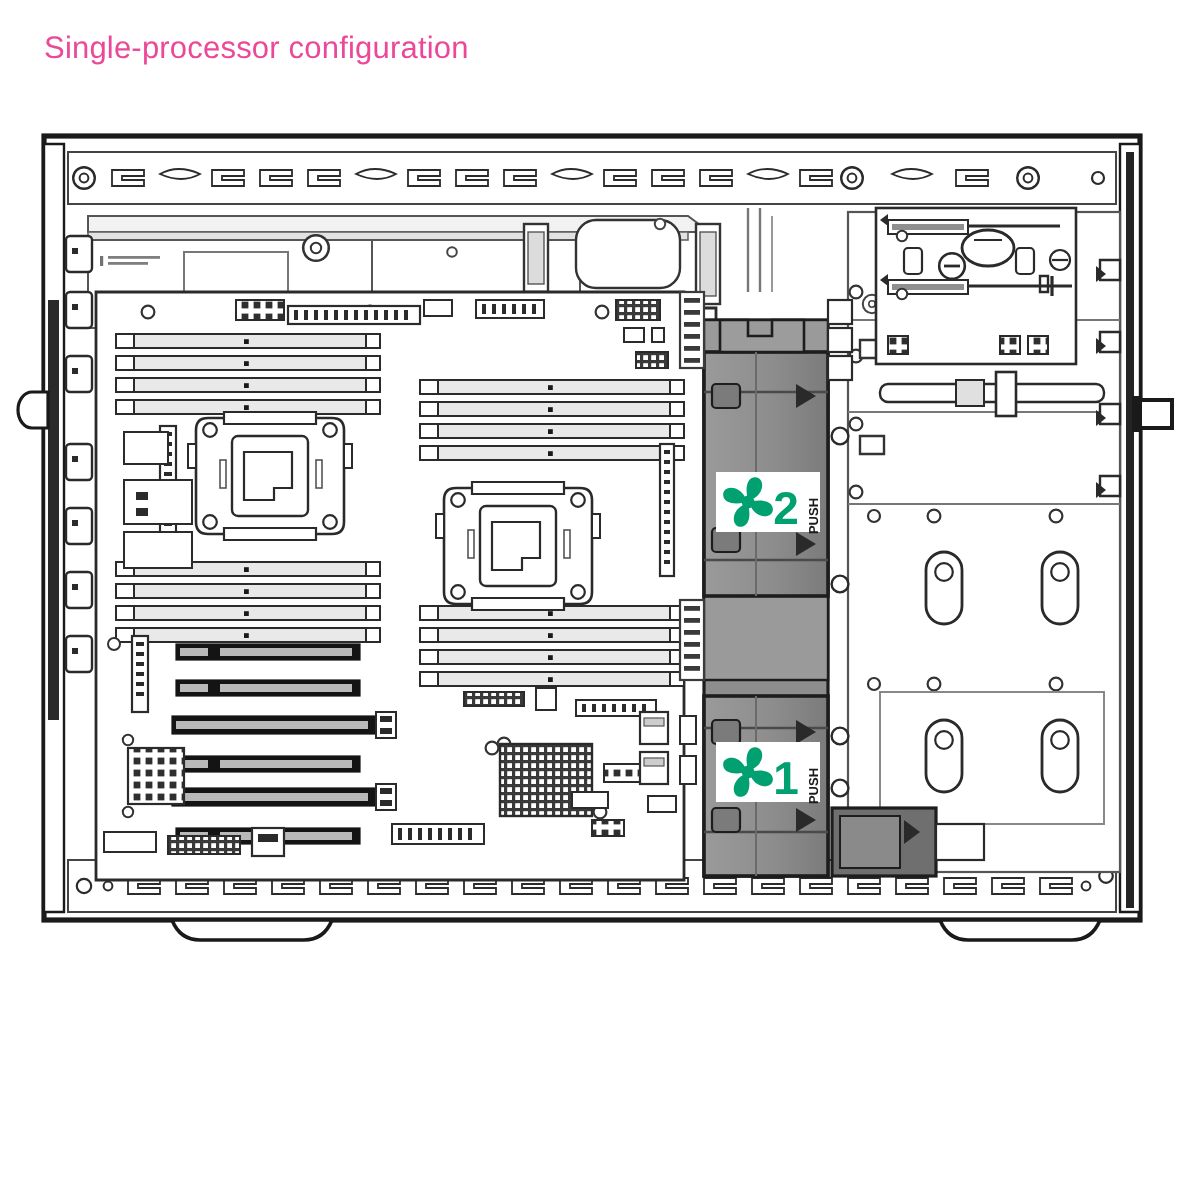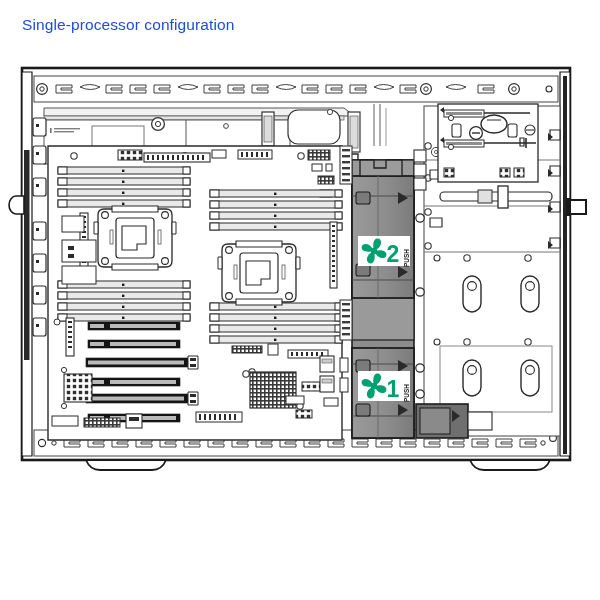--- a/index.html
+++ b/index.html
@@ -3,21 +3,21 @@
 <meta charset="utf-8">
 <style>
   html,body{margin:0;padding:0;}
   body{
     width:600px;height:600px;background:#ffffff;
     font-family:"Liberation Sans", sans-serif;
     overflow:hidden;position:relative;
   }
   #title{
     position:absolute;left:22px;top:16px;
-    font-size:15.5px;color:#1d4ed8;letter-spacing:0.1px;
+    font-size:15.5px;color:#ec4899;letter-spacing:0.1px;
     white-space:nowrap;
   }
   #diagram{position:absolute;left:0;top:0;width:600px;height:600px;}
   svg{display:block;}
 </style>
 </head>
 <body>
 
 <div id="title">Single-processor configuration</div>
 

